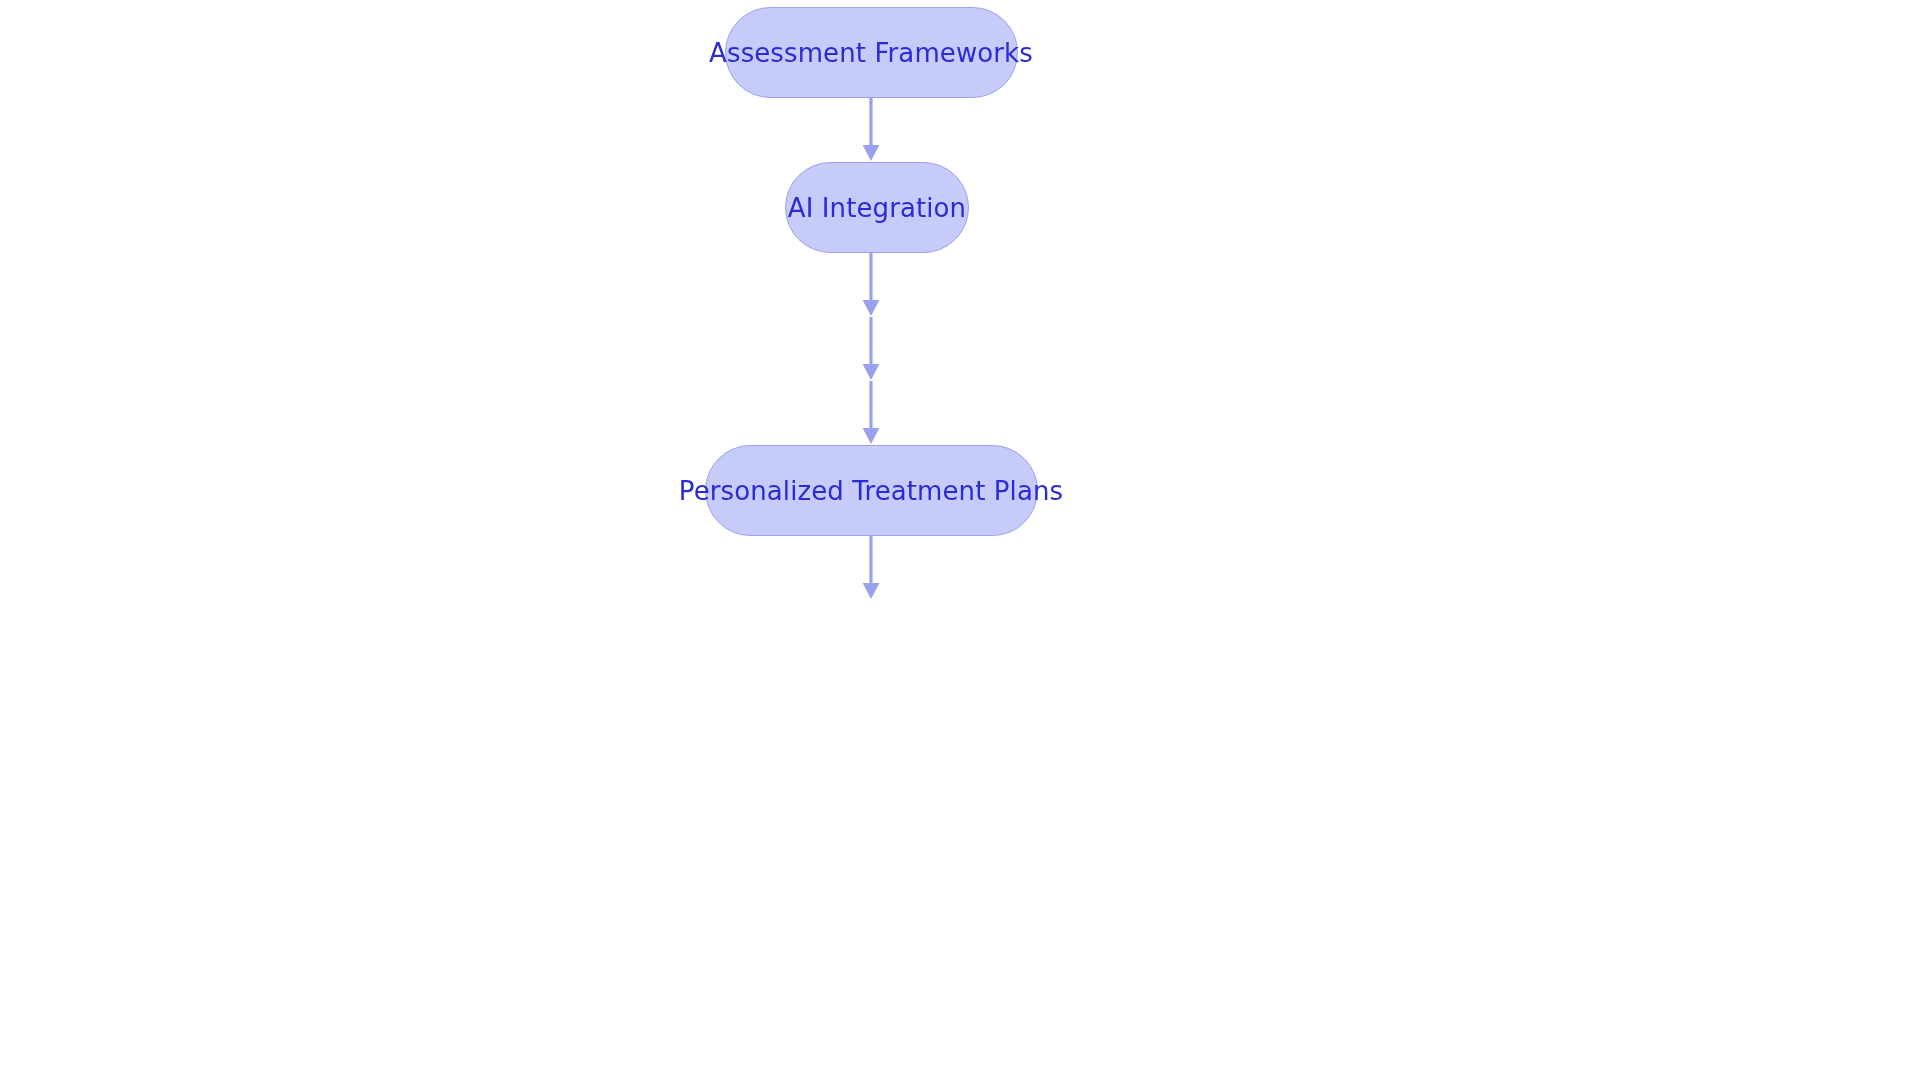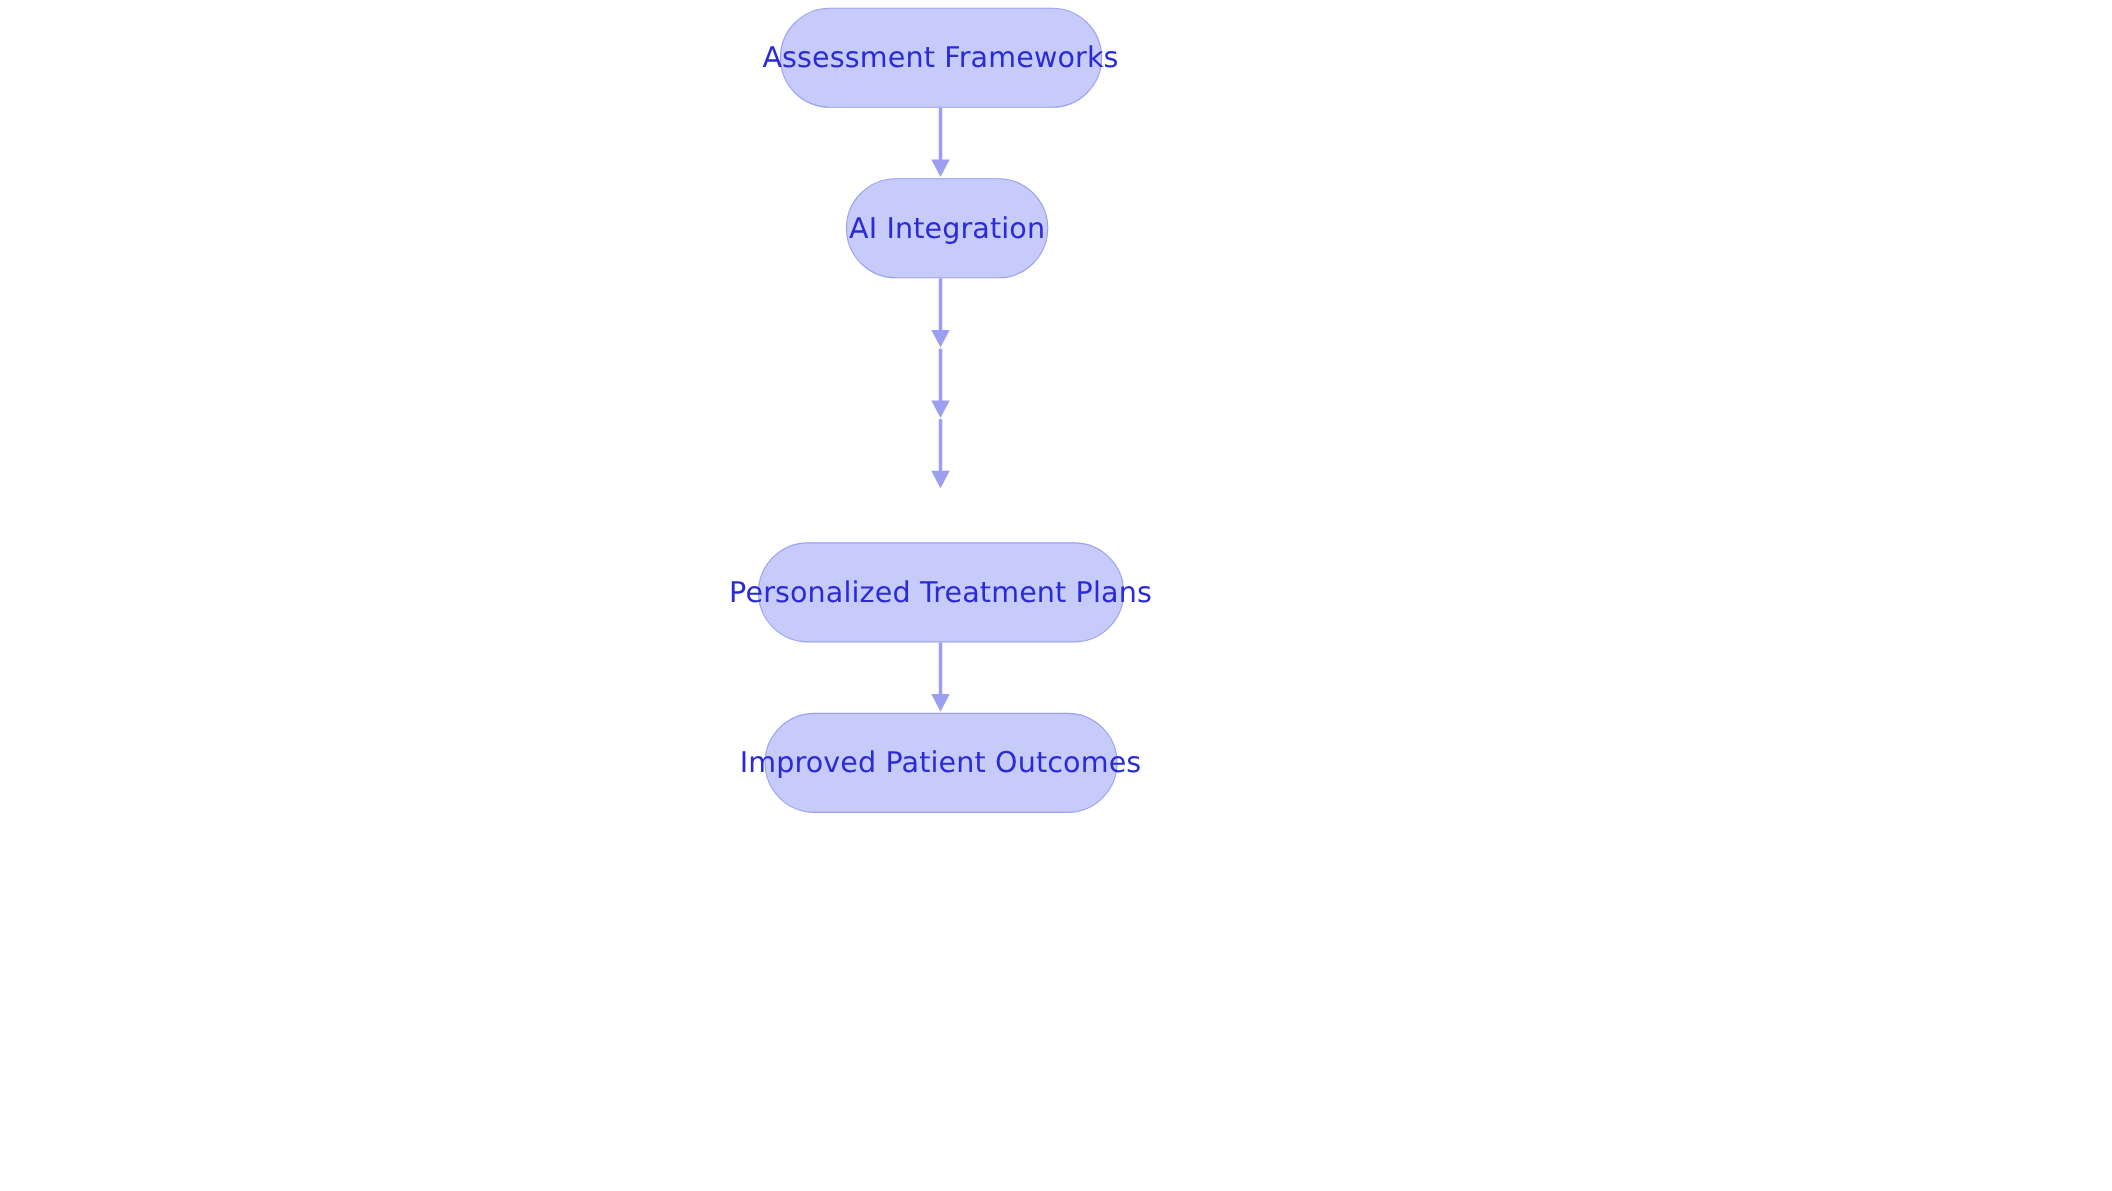--- a/index.html
+++ b/index.html
@@ -24,20 +24,21 @@
 
   .flow-column {
     position: absolute;
     left: 0;
     top: 0;
     width: 1710px;
     height: 1083px;
     display: flex;
     flex-direction: column;
     align-items: center;
+    padding-left: 16px;
   }
 
   
   .node {
     position: relative;
     box-sizing: border-box;
     height: 91px;
     display: flex;
     align-items: center;
     justify-content: center;
@@ -54,21 +55,21 @@
     letter-spacing: 0.1px;
     white-space: nowrap;
     line-height: 1;
   }
 
   
   .node.n0 { width: 293px; }
   .node.n1 { width: 184px; margin-left: 12px; }
   .node.n2 { width: 186px; }
   .node.n3 { width: 229px; }
-  .node.n4 { width: 333px; margin-top: 48px; }
+  .node.n4 { width: 333px; }
   .node.n5 { width: 321px; }
 
   
   .connector {
     position: relative;
     width: 26px;
     height: 64px;
     display: block;
     z-index: 1;
   }
@@ -132,18 +133,15 @@
       <span class="node-label">Personalized Treatment Plans</span>
     </div>
 
     <div class="connector">
       <svg viewBox="0 0 26 64" xmlns="http://www.w3.org/2000/svg" aria-hidden="true">
         <line x1="13" y1="0" x2="13" y2="50" stroke="#9a9ff0" stroke-width="3.2"></line>
         <polygon points="13,63 4.6,47 21.4,47" fill="#9a9ff0"></polygon>
       </svg>
     </div>
 
-    <div class="node n5">
-      <span class="node-label">Improved Patient Outcomes</span>
-    </div>
 
   </div>
 </div>
 
 </body></html>

